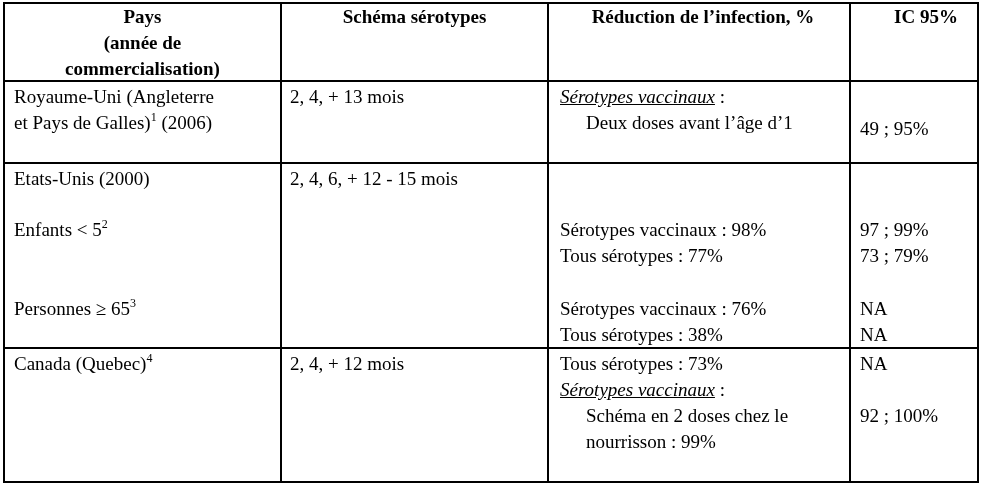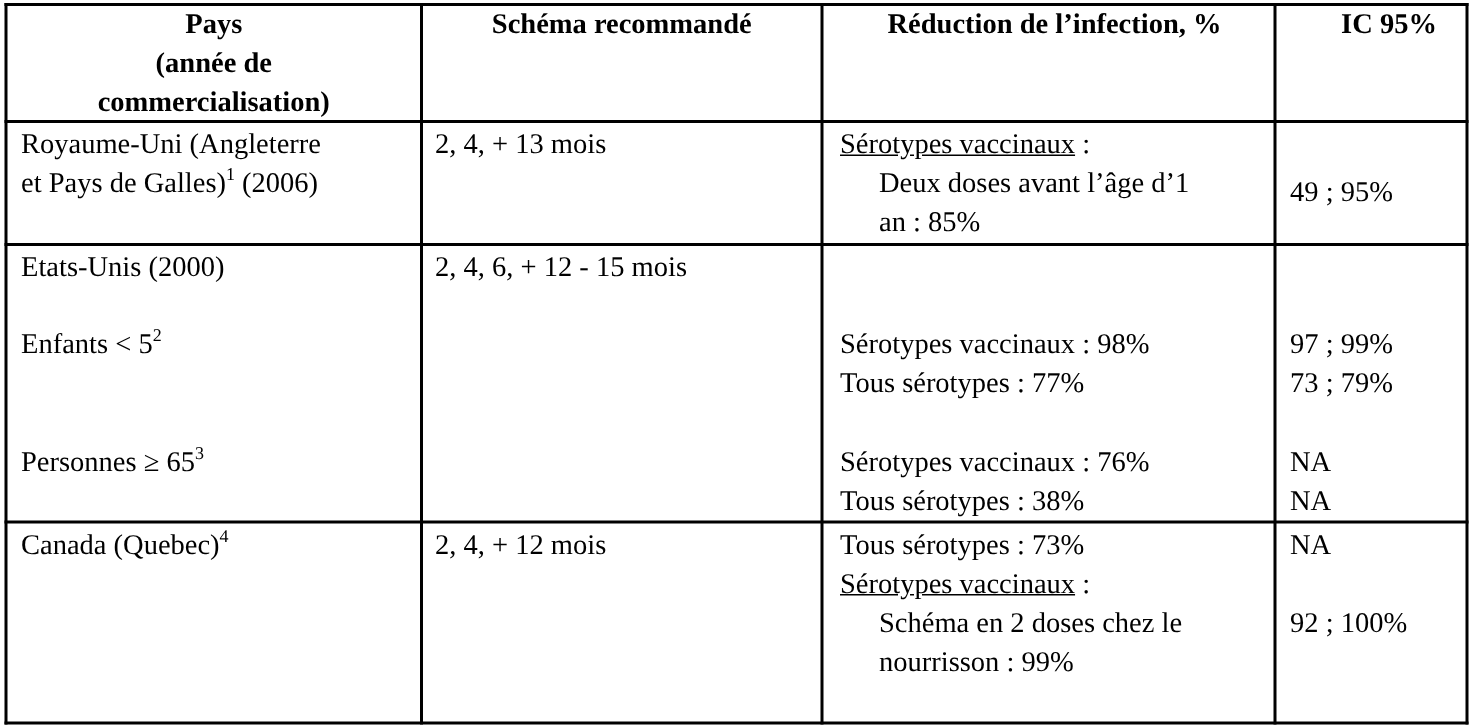--- a/index.html
+++ b/index.html
@@ -2,21 +2,21 @@
 <html><head>
 <meta charset="utf-8">
 <style>
   html, body { margin: 0; padding: 0; background: #ffffff; }
   body { width: 982px; height: 484px; overflow: hidden; position: relative;
          font-family: "Liberation Serif", "DejaVu Serif", serif; color: #000; }
   .hline { position: absolute; left: 3px; width: 976px; height: 2px; background: #000; }
   .vline { position: absolute; width: 2px; background: #000; top: 2px; height: 481px; }
   .txt { position: absolute; font-size: 19px; line-height: 26px; white-space: nowrap; }
   .hdr { font-weight: bold; text-align: center; }
-  .u { text-decoration: underline; }
+  .u { text-decoration: underline; font-style: italic; }
   sup { font-size: 12px; line-height: 0; vertical-align: 8px; }
 </style>
 </head>
 <body>
 
 <div>
 
   <div class="hline" style="top:2px;"></div>
   <div class="hline" style="top:80px;"></div>
   <div class="hline" style="top:162px;"></div>
@@ -27,33 +27,32 @@
   <div class="vline" style="left:280px;"></div>
   <div class="vline" style="left:547px;"></div>
   <div class="vline" style="left:849px;"></div>
   <div class="vline" style="left:977px;"></div>
 
   <div class="txt hdr" style="left:5px; width:275px; top:4px;">
     <div>Pays</div>
     <div>(année de</div>
     <div>commercialisation)</div>
   </div>
-  <div class="txt hdr" style="left:282px; width:265px; top:4px;">Schéma recommandé</div>
+  <div class="txt hdr" style="left:282px; width:265px; top:4px;">Schéma sérotypes</div>
   <div class="txt hdr" style="left:549px; width:308px; top:4px;">Réduction de l’infection, %</div>
   <div class="txt hdr" style="left:851px; width:150px; top:4px;">IC 95%</div>
 
   <div class="txt" style="left:14px; top:84px;">
     <div>Royaume-Uni (Angleterre</div>
     <div><span>et Pays de Galles)</span><sup>1</sup><span> (2006)</span></div>
   </div>
   <div class="txt" style="left:290px; top:84px;">2, 4, + 13 mois</div>
   <div class="txt" style="left:560px; top:84px;">
     <div><span class="u">Sérotypes vaccinaux</span><span> :</span></div>
     <div style="padding-left:26px;">Deux doses avant l’âge d’1</div>
-    <div style="padding-left:26px;">an : 85%</div>
   </div>
   <div class="txt" style="left:860px; top:84px;margin-top:32px;">49 ; 95%</div>
 
   <div class="txt" style="left:14px; top:166px;">Etats-Unis (2000)</div>
   <div class="txt" style="left:290px; top:166px;">2, 4, 6, + 12 - 15 mois</div>
 
   <div class="txt" style="left:14px; top:217px;"><span>Enfants &lt; 5</span><sup>2</sup></div>
   <div class="txt" style="left:560px; top:217px;">
     <div>Sérotypes vaccinaux : 98%</div>
     <div>Tous sérotypes : 77%</div>

